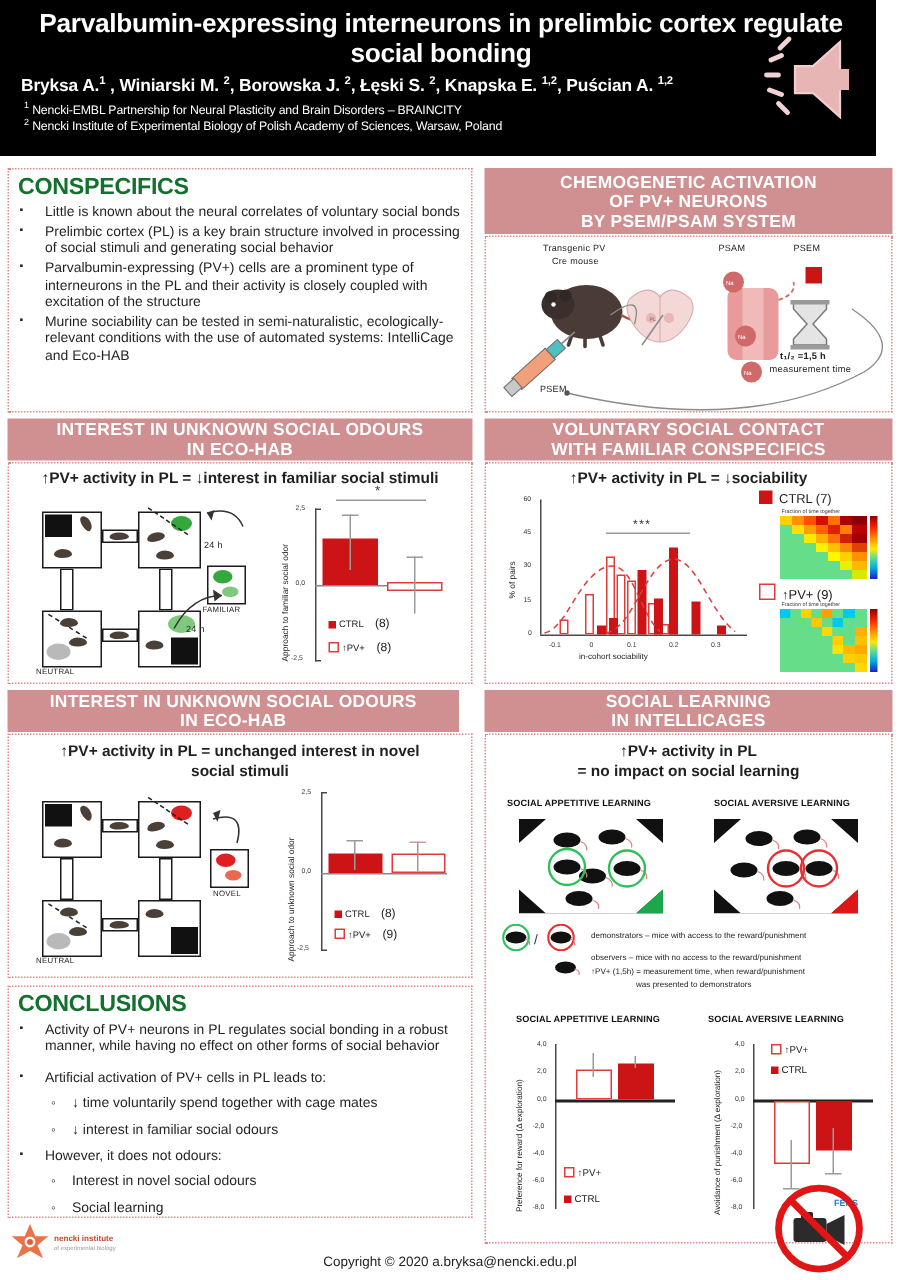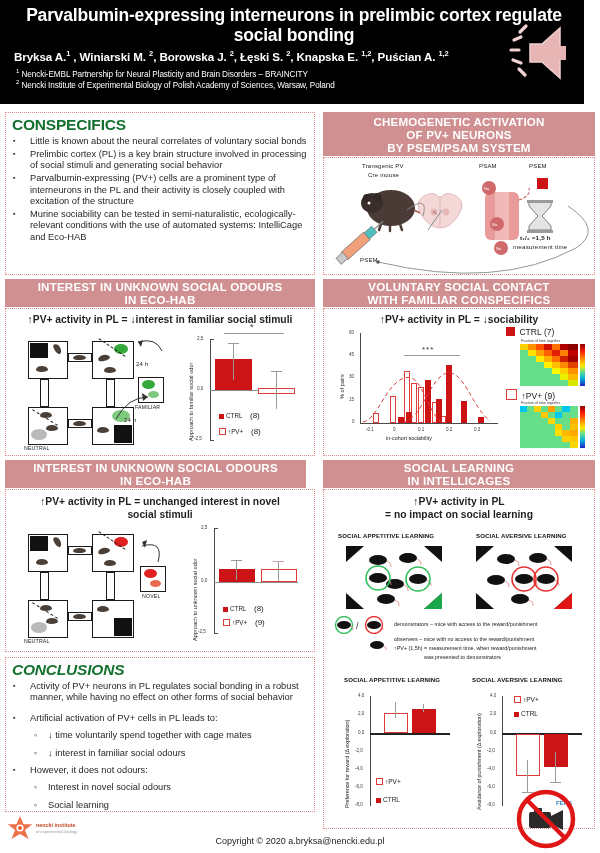--- a/index.html
+++ b/index.html
@@ -596,21 +596,21 @@
     <div class="leg" style="left:50px;top:8px;font-size:6.5px;">
       <span class="sw swO"></span><span>↑PV+</span>
     </div>
     <div class="leg" style="left:50px;top:22px;font-size:6.5px;">
       <span class="sw swF"></span><span>CTRL</span>
     </div>
   </div>
 </div>
 
 <div class="panel" style="left:5px;top:657px;width:310px;height:155px;">
-  <div class="greenhead" style="margin:3px 0 2px 6px;font-style:italic;">CONCLUSIONS</div>
+  <div class="greenhead" style="margin:3px 0 2px 6px;">CONCLUSIONS</div>
   <ul class="bl" id="concl-list">
       <li style="margin-bottom: 7px;">Activity of PV+ neurons in PL regulates social bonding in a robust manner, while having no effect on other forms of social behavior</li>
       <li style="margin-top: 9px;">Artificial activation of PV+ cells in PL leads to:</li>
       <li class="sub" style="margin: 6px 0px;">↓ time voluntarily spend together with cage mates</li>
       <li class="sub" style="margin: 6px 0px;">↓ interest in familiar social odours</li>
       <li>However, it does not odours:</li>
       <li class="sub" style="margin: 6px 0px;">Interest in novel social odours</li>
       <li class="sub" style="margin: 6px 0px;">Social learning</li>
     </ul>
 </div>

